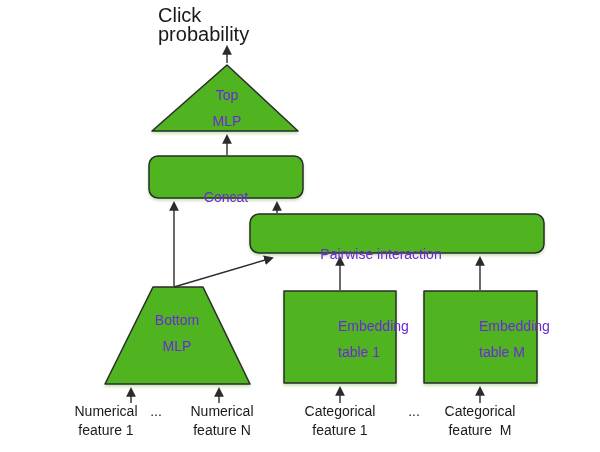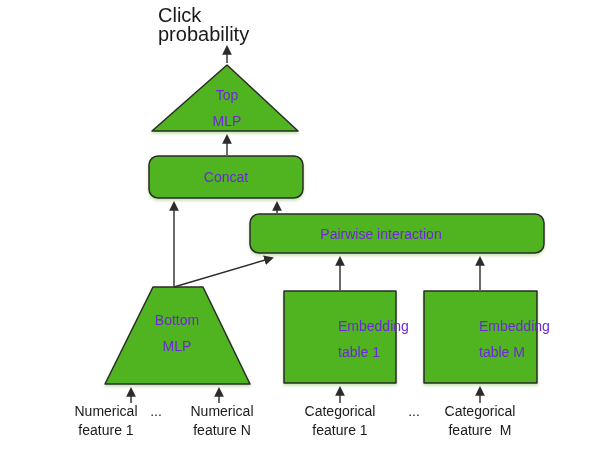--- a/index.html
+++ b/index.html
@@ -43,20 +43,21 @@
     white-space: pre;
     color: #6d28d9;
     font-size: 14px;
     line-height: 26px;
     text-align: center;
   }
   .node-lbl.flex-center {
     display: flex;
     align-items: center;
     justify-content: center;
+    margin-top: 20px;
   }
   .node-lbl.left-align {
     text-align: left;
     margin-left: 44px;
   }
   .out-lbl {
     position: absolute;
     white-space: pre;
     text-align: left;
     color: #1a1a1a;

